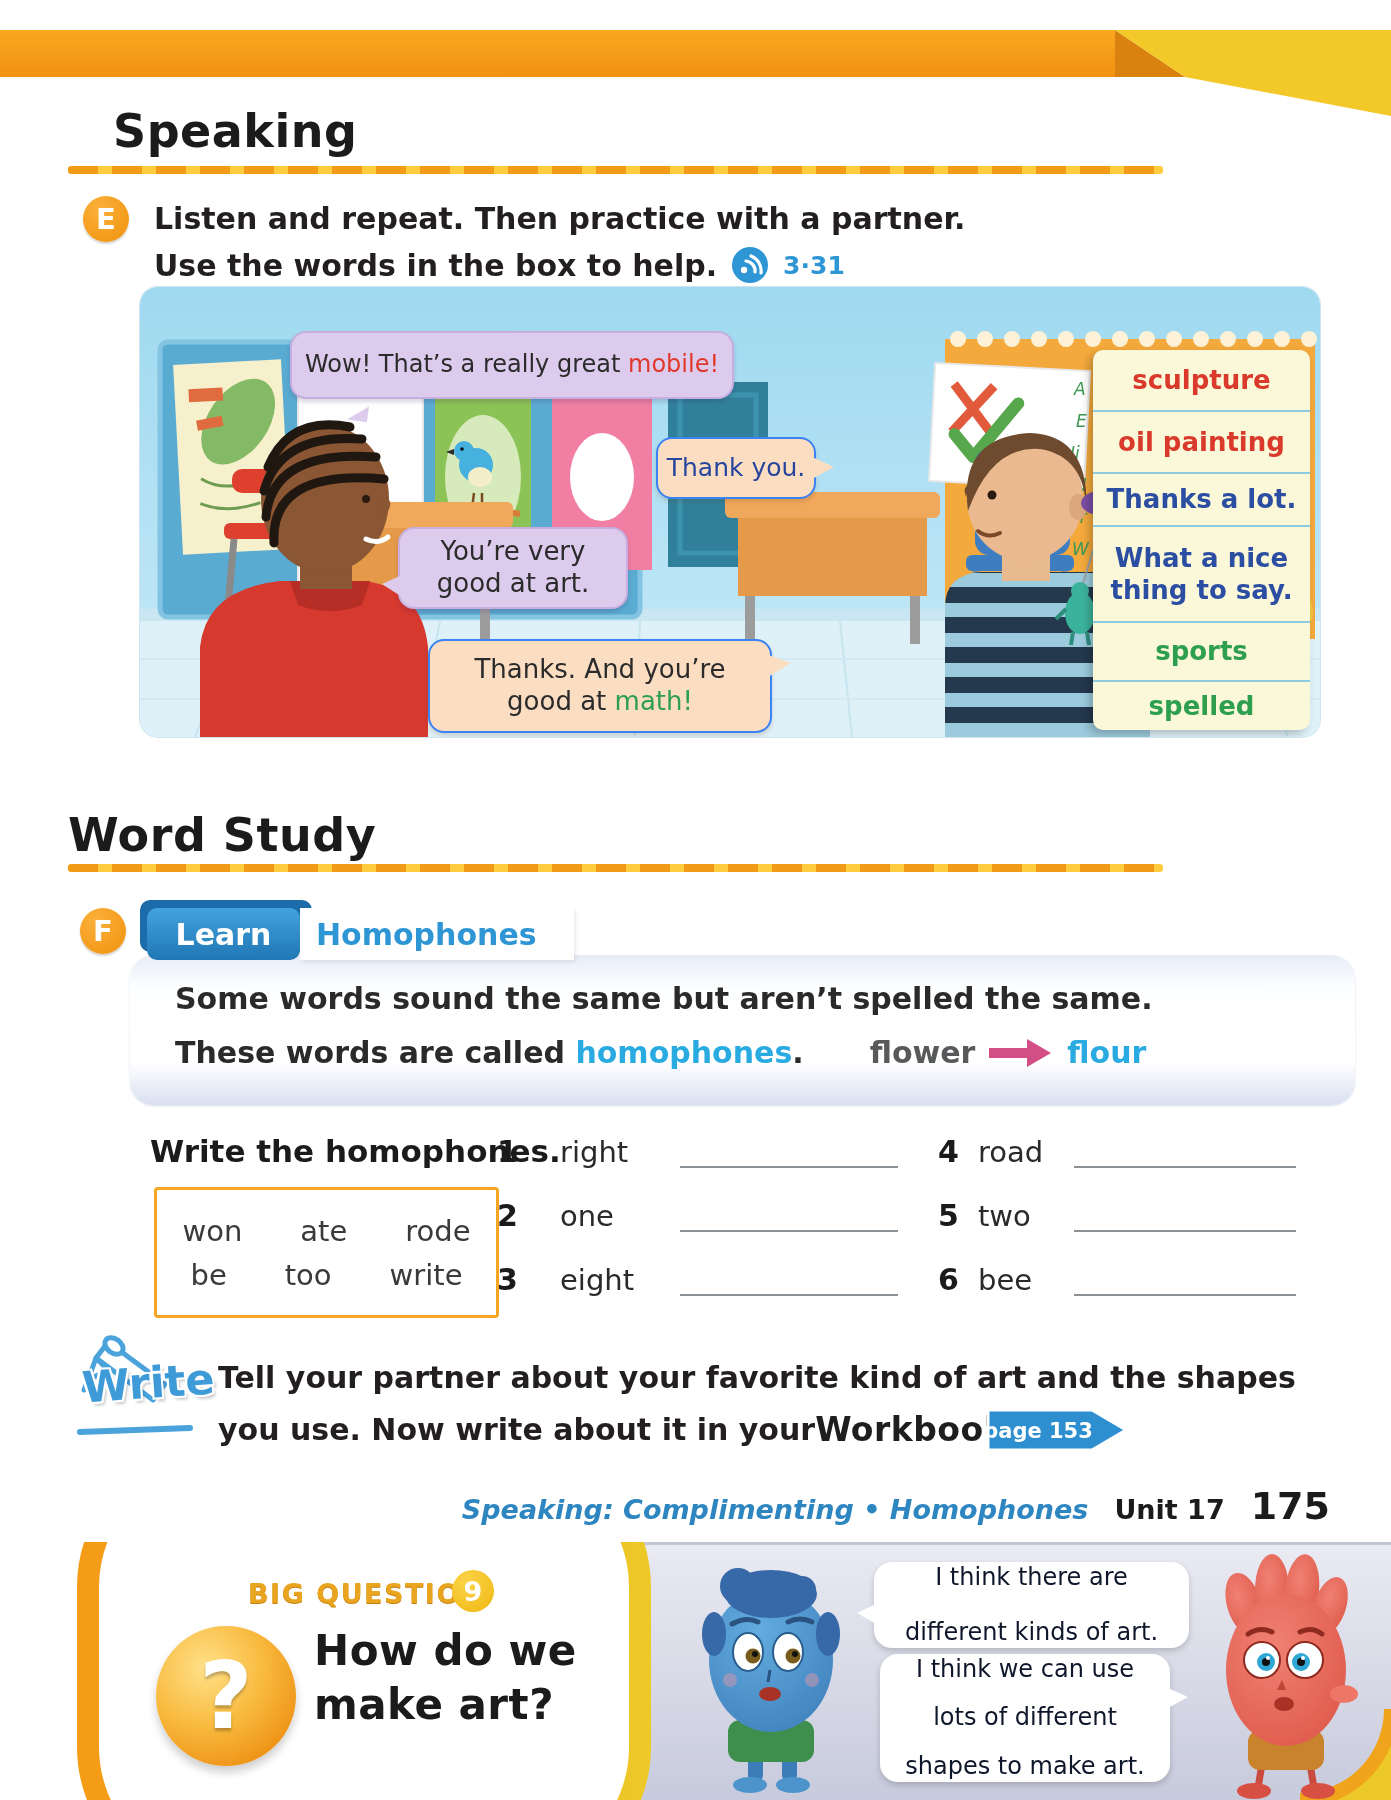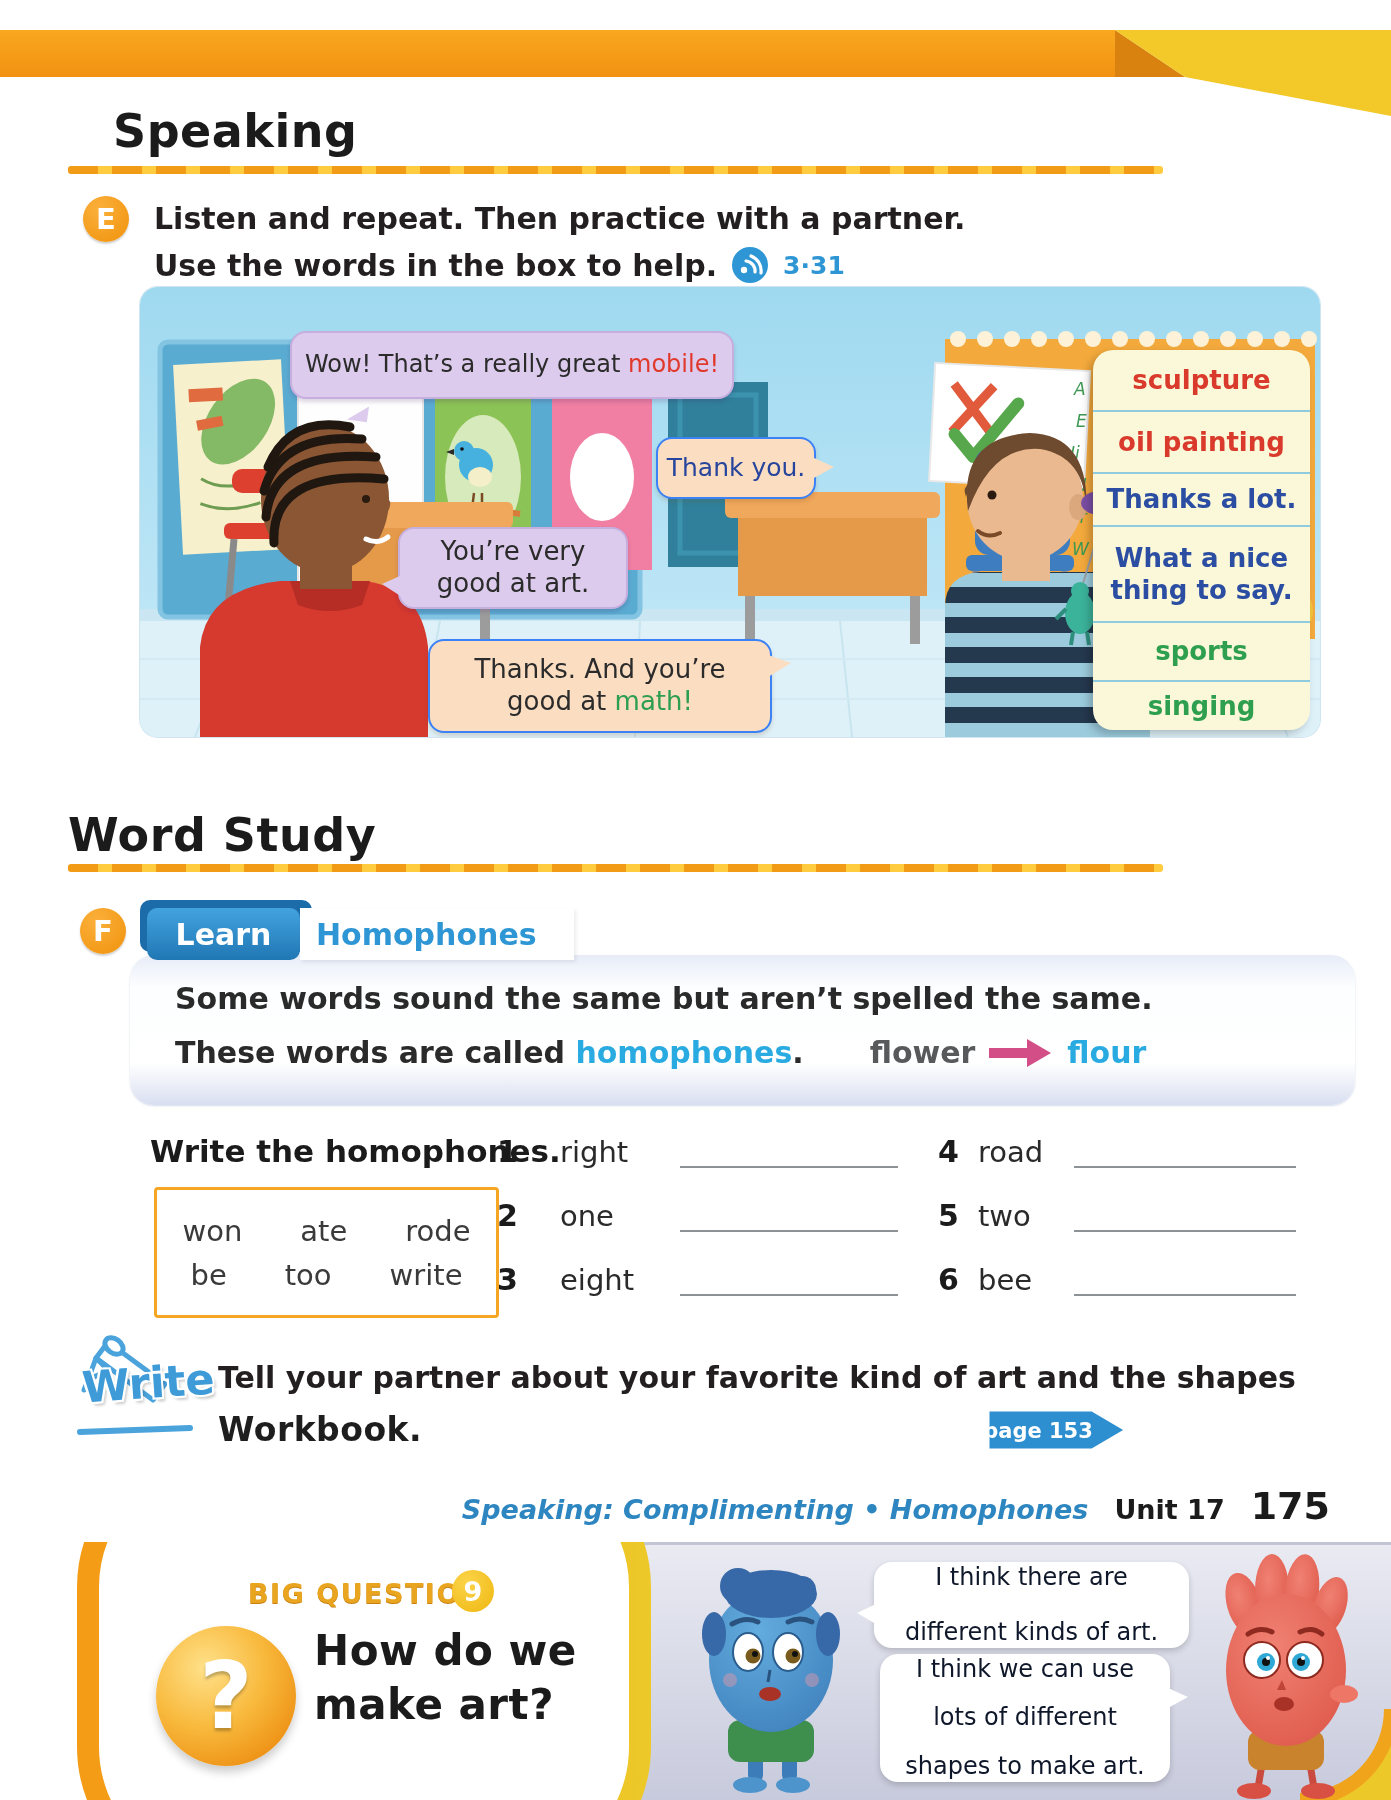--- a/index.html
+++ b/index.html
@@ -18,21 +18,21 @@
   .scene{position:absolute;left:140px;top:287px;width:1180px;height:450px;border-radius:18px;overflow:hidden;
          box-shadow:0 0 0 1px rgba(120,180,210,.35);}
   .bubble{position:absolute;display:flex;flex-direction:column;align-items:center;justify-content:center;
           border-radius:16px;font-weight:400;line-height:1.22;text-align:center;}
   .bubble.lav{background:#DCCBEC;border:2px solid #C6AEDE;color:#2b2b2b;box-shadow:0 3px 4px rgba(60,30,90,.18);}
   .bubble.peach{background:#FBDDC2;border:2px solid #3b82f6;color:#2b2b2b;box-shadow:0 3px 4px rgba(120,70,20,.18);}
   .tail{position:absolute;width:0;height:0;}
   .hl-red{color:#E0392B;}
   .hl-green{color:#2E9E4F;}
   .navy{color:#27459C;}
-  .word-panel{position:absolute;left:953px;top:63px;width:217px;height:380px;background:#FBF8D9;border-radius:20px;
+  .word-panel{position:absolute;left:953px;top:63px;width:217px;height:380px;background:#FBF8D9;border-radius:10px;
               box-shadow:-4px 4px 8px rgba(0,0,0,.22);display:flex;flex-direction:column;}
   .wp-row{display:flex;align-items:center;justify-content:center;font-size:26px;font-weight:600;text-align:center;line-height:1.25;}
   .wp-row.div{border-bottom:2px solid #8FCBDE;}
   .wp-red{color:#D93A2B;} .wp-blue{color:#2B4EA2;} .wp-green{color:#2E9E4F;}
   
   .learn-tab-back{position:absolute;left:140px;top:900px;width:172px;height:52px;border-radius:10px;background:#1B6CA8;}
   .learn-tab{position:absolute;left:147px;top:908px;width:153px;height:52px;border-radius:10px;
              background:linear-gradient(180deg,#43A3DE,#2077B4);display:flex;align-items:center;justify-content:center;
              color:#fff;font-size:30px;font-weight:800;}
   .topic-strip{position:absolute;left:300px;top:908px;width:258px;height:52px;background:#fff;display:flex;align-items:center;
@@ -330,21 +330,21 @@
       <div class="tail" style="right:-21px;top:14px;border-top:8px solid transparent;border-bottom:14px solid transparent;border-left:23px solid #FBDDC2;"></div>
     </div>
 
     
     <div class="word-panel">
       <div class="wp-row div wp-red" style="height:60px;">sculpture</div>
       <div class="wp-row div wp-red" style="height:60px;">oil painting</div>
       <div class="wp-row div wp-blue" style="height:51px;">Thanks a lot.</div>
       <div class="wp-row div wp-blue" style="height:94px;padding:0 12px;">What a nice thing to say.</div>
       <div class="wp-row div wp-green" style="height:57px;">sports</div>
-      <div class="wp-row wp-green" style="flex:1;">singing</div>
+      <div class="wp-row wp-green" style="flex:1;">spelled</div>
     </div>
   </div>
 
   <div class="abs section-heading" style="left:68px;top:808px;">Word Study</div>
   <div class="abs dash-rule" style="left:68px;top:864px;width:1095px;"></div>
 
   <div class="abs badge" style="left:80px;top:908px;">F</div>
   <div class="learn-tab-back"></div>
   <div class="learn-box">
     <div class="abs rule-text" style="left:45px;top:26px;">Some words sound the same but aren’t spelled the same.</div>
@@ -401,20 +401,21 @@
         <path d="M26 26 L18 48 L38 38 Z" fill="#fff"></path>
         <path d="M18 48 L14 58 L24 53 Z" fill="#4BA3DC"></path>
         <ellipse cx="44" cy="14" rx="10" ry="7" transform="rotate(36 44 14)"></ellipse>
       </g>
       <line x1="10" y1="100" x2="120" y2="96" stroke="#4BA3DC" stroke-width="6" stroke-linecap="round"></line>
     </svg>
     <div class="write-word">Write</div>
   </div>
   <div class="abs write-line" style="left:218px;top:1360px;">Tell your partner about your favorite kind of art and the shapes</div>
   <div class="abs" style="left:218px;top:1410px;display:flex;align-items:center;">
+    <span class="write-line">you use. Now write about it in your </span>
     <span class="wb-bold">Workbook.</span>
   </div>
   <svg class="abs" style="left:986px;top:1406px;" width="144" height="48" viewBox="0 0 144 48">
     <polygon points="2,4 106,4 140,24 106,44 2,44" fill="#2E8FD0" stroke="#fff" stroke-width="3"></polygon>
     <text x="52" y="32" text-anchor="middle" fill="#fff" font-size="21" font-weight="bold">page 153</text>
   </svg>
 
   <div class="abs" style="left:0;top:1484px;width:1330px;display:flex;justify-content:flex-end;align-items:baseline;gap:26px;">
     <span class="foot-topics">Speaking: Complimenting • Homophones</span>
     <span class="foot-unit">Unit 17</span>

